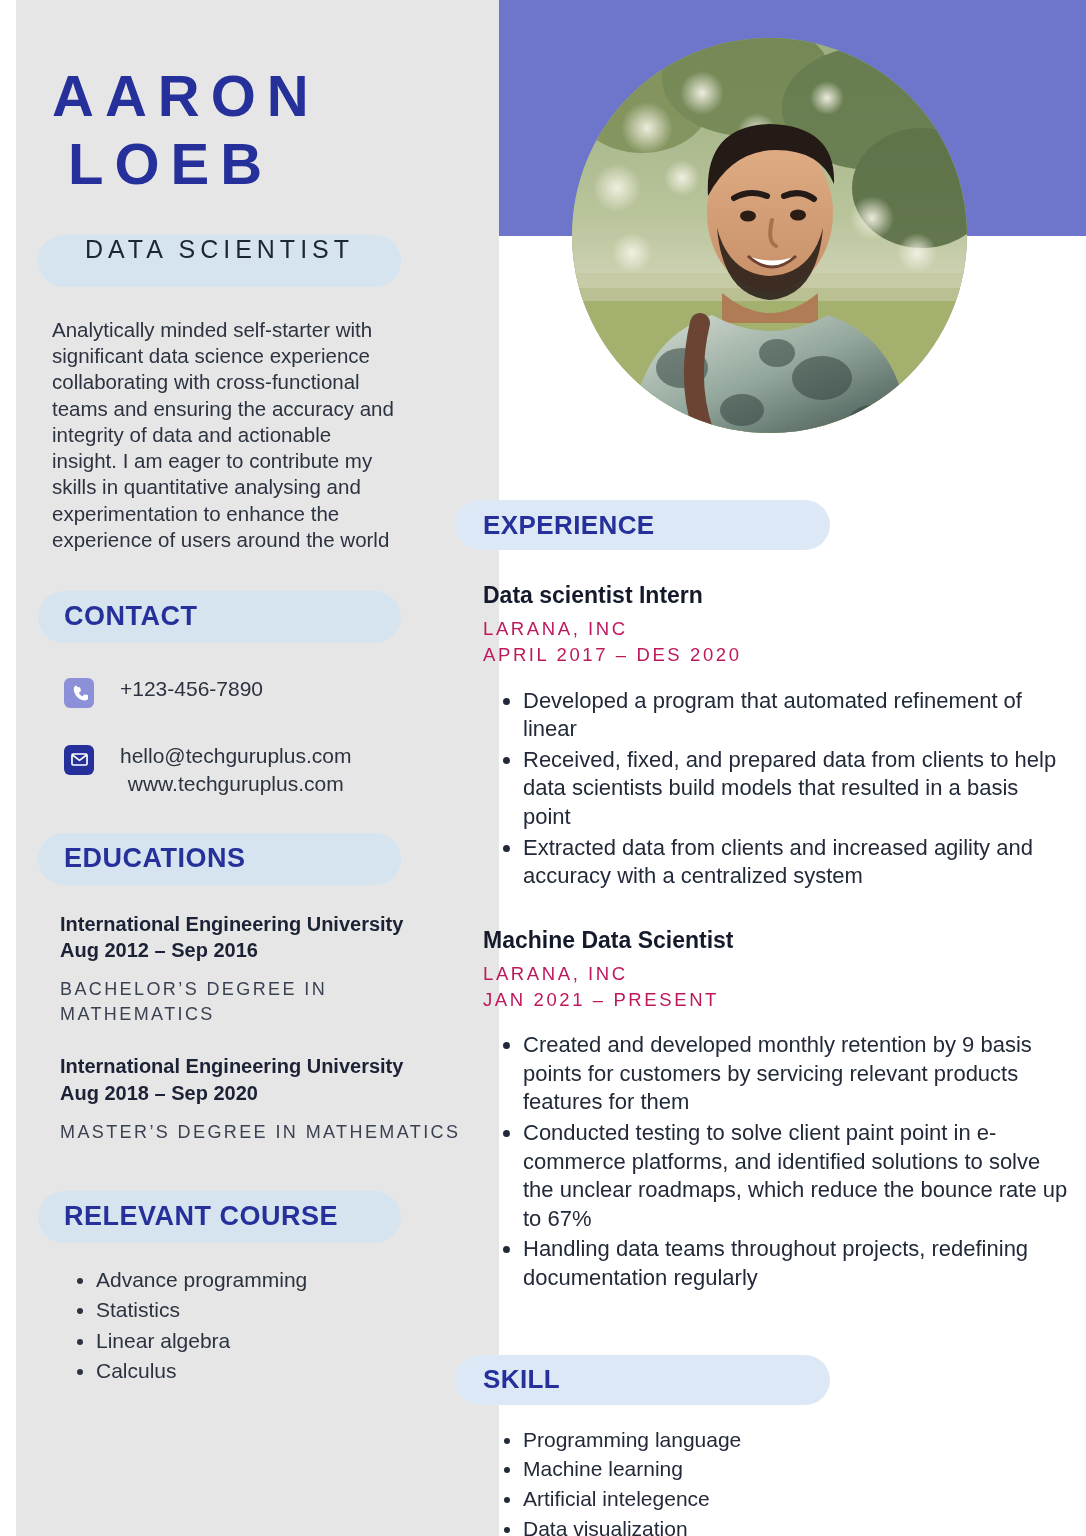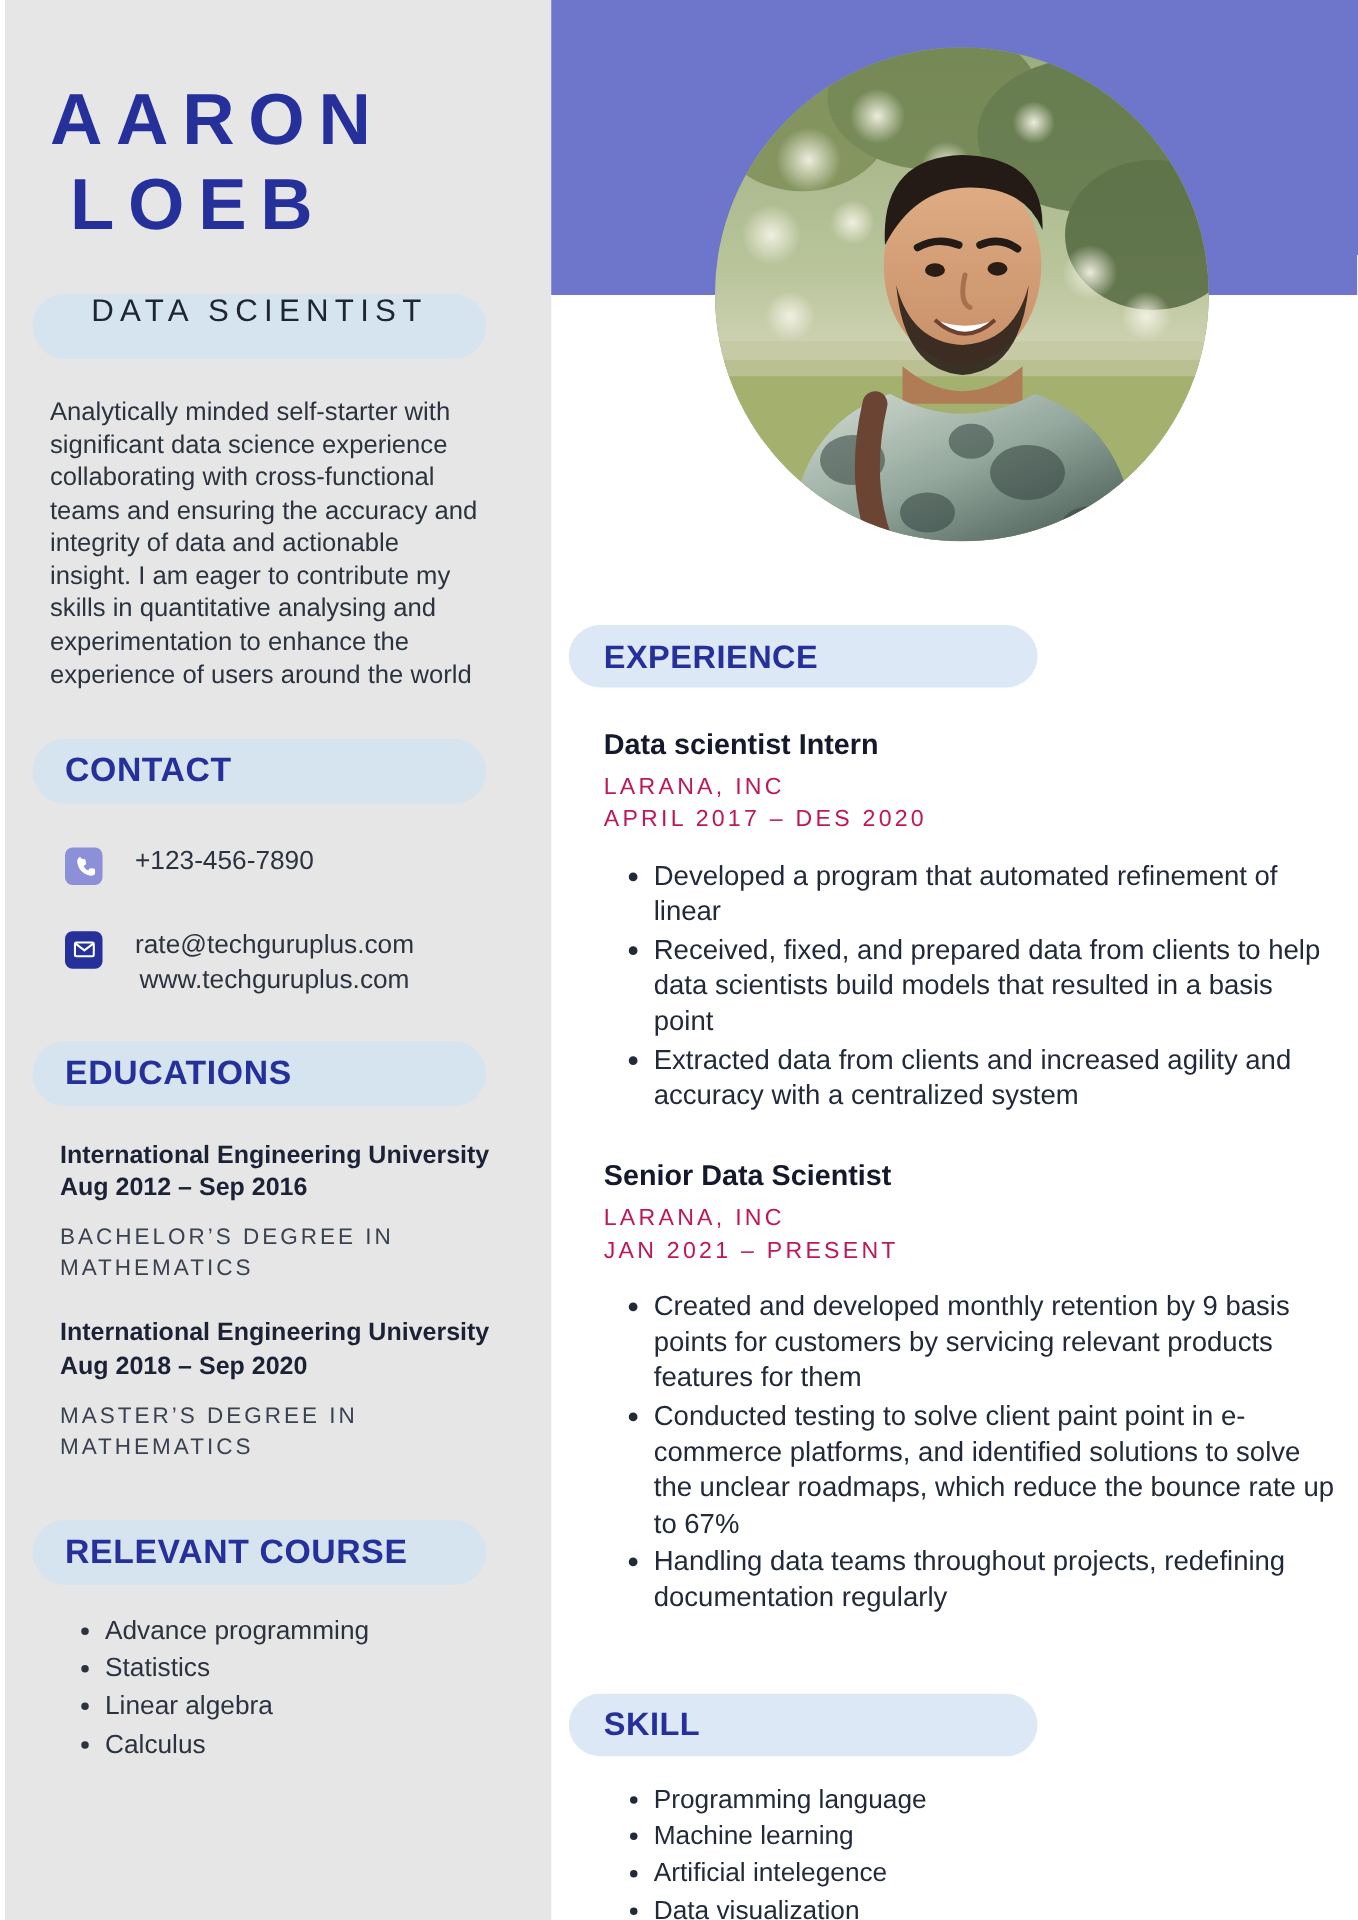--- a/index.html
+++ b/index.html
@@ -25,23 +25,23 @@
     left: 437px;
     top: 0;
     width: 649px;
     height: 236px;
     background: #6E76CC;
   }
 
   
   .left-col {
     position: absolute;
-    left: 4px;
+    left: 16px;
     top: 0;
-    width: 437px;
+    width: 483px;
     height: 1536px;
     background: #E7E6E6;
     padding: 0 22px;
   }
 
   
   .name-block {
     padding-top: 62px;
     padding-left: 14px;
   }
@@ -282,21 +282,21 @@
         </div>
 
         <div class="contact-row">
           <span class="c-icon mail">
             <svg width="19" height="19" viewBox="0 0 24 24" fill="none" stroke="#ffffff" stroke-width="2.1" stroke-linejoin="round">
               <rect x="2.5" y="5" width="19" height="14" rx="1.5"></rect>
               <path d="M2.8 6l9.2 7 9.2-7"></path>
             </svg>
           </span>
           <span class="c-text">
-            <span>rate@techguruplus.com</span><br>
+            <span>hello@techguruplus.com</span><br>
             <span>www.techguruplus.com</span>
           </span>
         </div>
 
       </div>
     </div>
 
     <div class="edu-wrap">
       <div class="pill section-pill">
         <span class="section-title">EDUCATIONS</span>
@@ -431,21 +431,21 @@
           <span>APRIL 2017 – DES 2020</span>
         </div>
         <ul class="job-bullets">
           <li>Developed a program that automated refinement of linear</li>
           <li>Received, fixed, and prepared data from clients to help data scientists build models that resulted in a basis point</li>
           <li>Extracted data from clients and increased agility and accuracy with a centralized system</li>
         </ul>
       </div>
 
       <div class="job">
-        <div class="job-title">Senior Data Scientist</div>
+        <div class="job-title">Machine Data Scientist</div>
         <div class="job-company">
           <span>LARANA, INC</span><br>
           <span>JAN 2021 – PRESENT</span>
         </div>
         <ul class="job-bullets">
           <li>Created and developed monthly retention by 9 basis points for customers by servicing relevant products features for them</li>
           <li>Conducted testing to solve client paint point in e-commerce platforms, and identified solutions to solve the unclear roadmaps, which reduce the bounce rate up to 67%</li>
           <li>Handling data teams throughout projects, redefining documentation regularly</li>
         </ul>
       </div>

